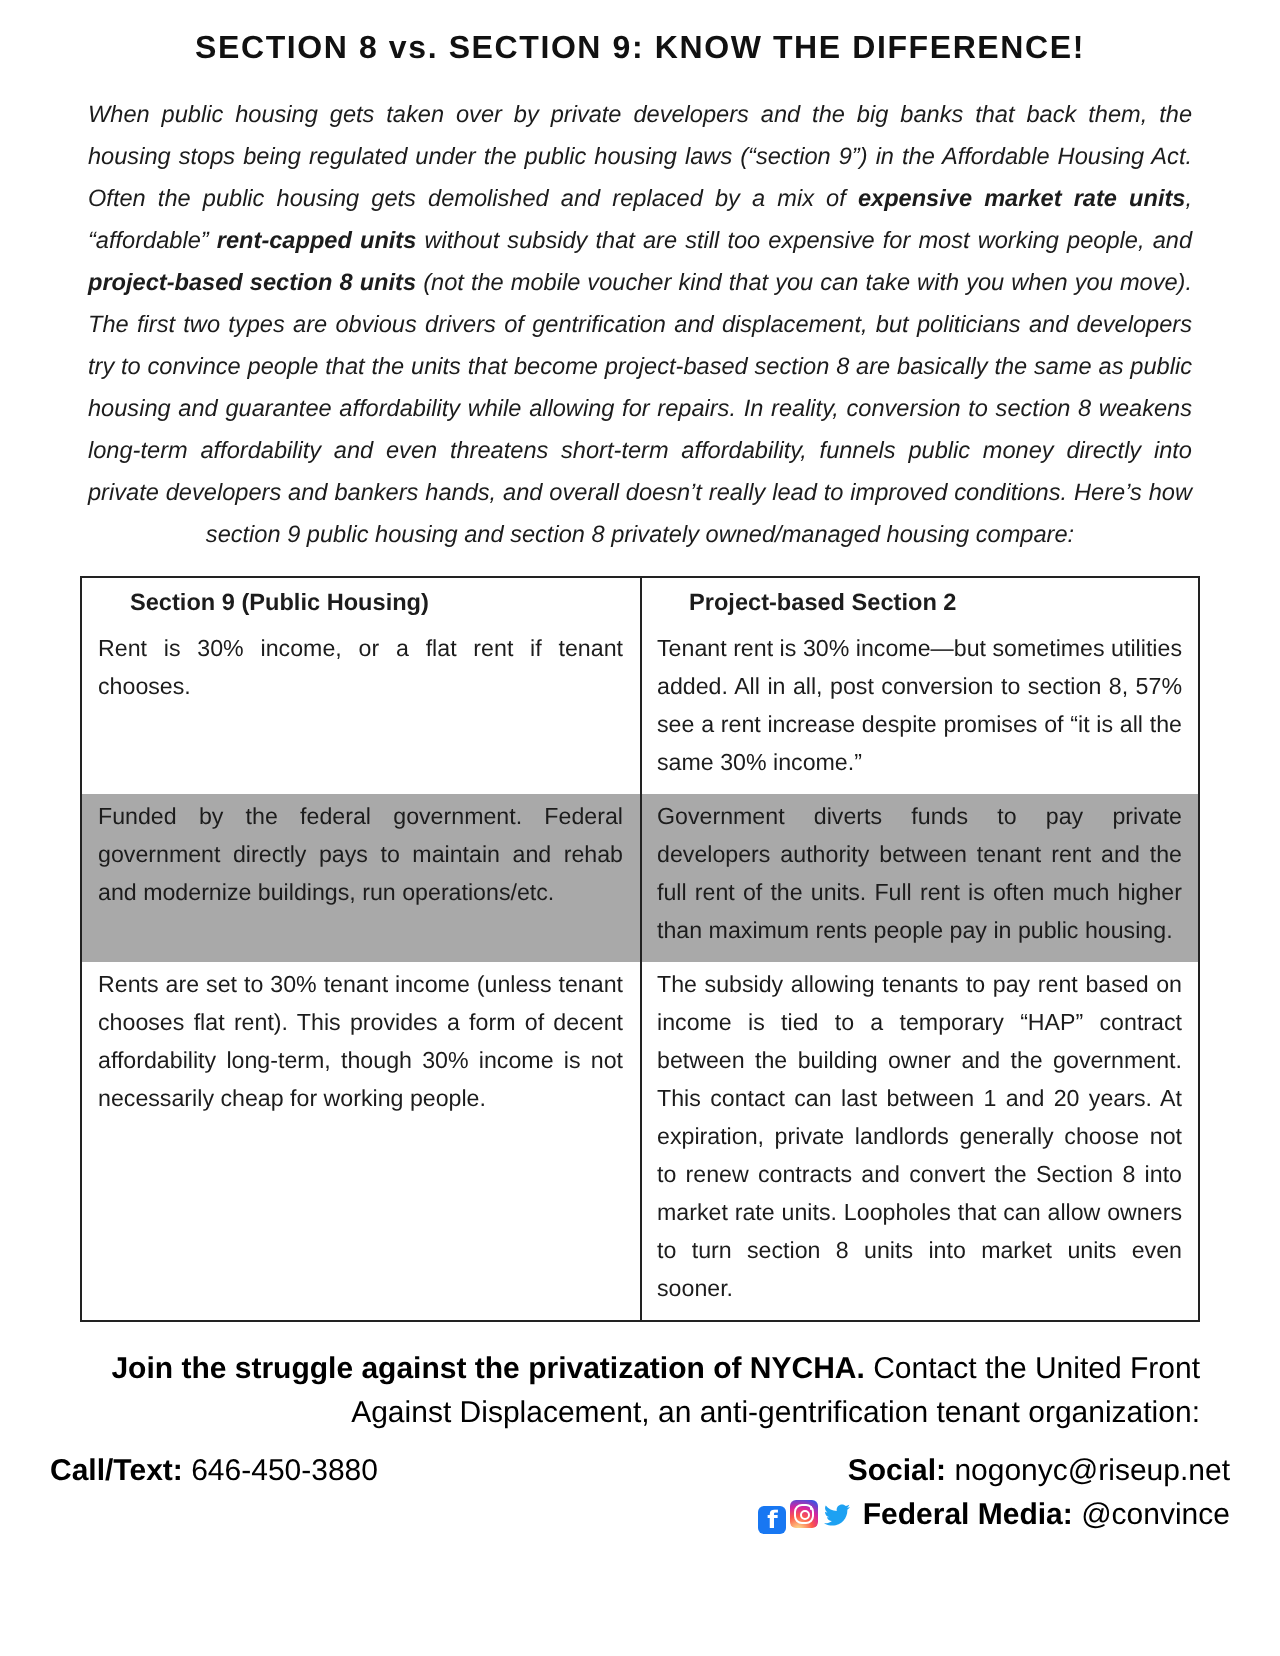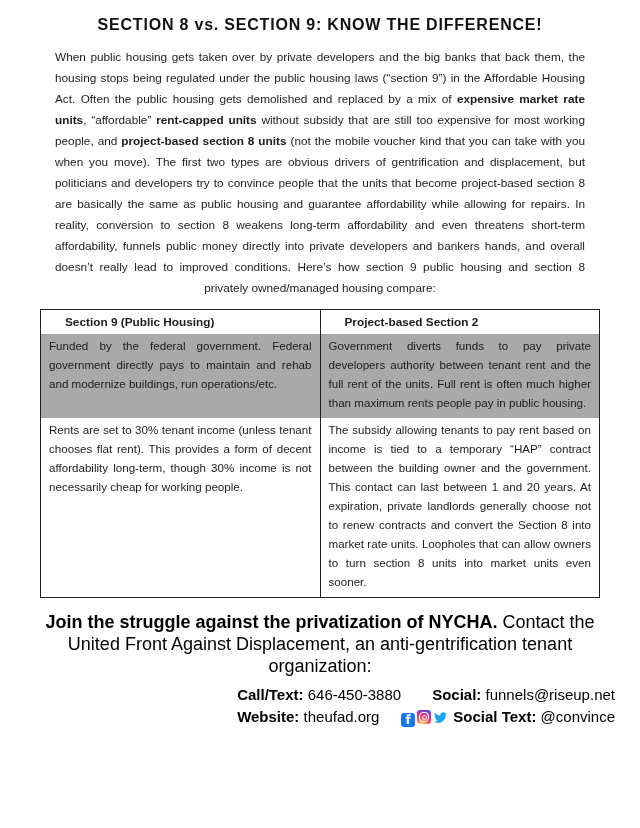--- a/index.html
+++ b/index.html
@@ -11,41 +11,42 @@
     color:#1c1c1c;
     overflow:hidden;
   }
   .title {
     font-size:16px; font-weight:700; letter-spacing:0.8px;
     text-align:center; margin:4px 0 0; color:#111;
   }
   .intro {
     font-size:11.8px; line-height:21px;
     text-align:justify; text-align-last:center;
-    margin:13px 15px 0;
+    margin:13px 4px 0;
+    font-style:italic;
   }
   .cmp {
     width:100%; border-collapse:collapse; margin-top:10px;
     border:1.5px solid var(--border); font-size:11.6px; line-height:19px;
     table-layout:fixed;
   }
   .cmp th {
     width:49%; text-align:left; vertical-align:top;
     padding:3px 24px 2px; font-size:11.8px; font-weight:700;
   }
   .cmp th + th, .cmp td + td { border-left:1.5px solid var(--border); }
   .cmp td { vertical-align:top; padding:2px 8px 6px; text-align:justify; }
   .cmp tr.shaded td { background:var(--shade); }
   .cta {
-    margin:13px auto 0; max-width:600px; text-align:center;
-    font-size:18px; line-height:22px; color:#000;
+    margin:13px auto 0; max-width:600px; text-align:right;
+    font-size:15px; line-height:22px; color:#000;
   }
   .cta b { font-weight:700; }
   .contact {
-    display:flex; justify-content:flex-end;
+    display:flex; justify-content:space-between;
     margin:7px -15px 0; font-size:15px; line-height:22px; color:#000;
   }
   .contact-right { text-align:right; }
   .contact b { font-weight:700; }
   .icon {
     display:inline-block; width:14px; height:14px; border-radius:3px;
     vertical-align:-2px; margin-right:2px;
   }
   .fb {
     background:var(--fb); color:#fff; font-weight:700; font-size:12px;
@@ -72,20 +73,24 @@
   <p class="intro"><span>When public housing gets taken over by private developers and the big banks that back them, the housing stops being regulated under the public housing laws (“section 9”) in the Affordable Housing Act. Often the public housing gets demolished and replaced by a mix of </span><b>expensive market rate units</b><span>, “affordable” </span><b>rent-capped units</b><span> without subsidy that are still too expensive for most working people, and </span><b>project-based section 8 units</b><span> (not the mobile voucher kind that you can take with you when you move). The first two types are obvious drivers of gentrification and displacement, but politicians and developers try to convince people that the units that become project-based section 8 are basically the same as public housing and guarantee affordability while allowing for repairs. In reality, conversion to section 8 weakens long-term affordability and even threatens short-term affordability, funnels public money directly into private developers and bankers hands, and overall doesn’t really lead to improved conditions. Here’s how section 9 public housing and section 8 privately owned/managed housing compare:</span></p>
 
   <table class="cmp">
     <thead>
       <tr>
         <th>Section 9 (Public Housing)</th>
         <th>Project-based Section 2</th>
       </tr>
     </thead>
     <tbody>
+        <tr>
+          <td>Rent is 30% income, or a flat rent if tenant chooses.</td>
+          <td>Tenant rent is 30% income—but sometimes utilities added. All in all, post conversion to section 8, 57% see a rent increase despite promises of “it is all the same 30% income.”</td>
+        </tr>
         <tr class="shaded">
           <td>Funded by the federal government. Federal government directly pays to maintain and rehab and modernize buildings, run operations/etc.</td>
           <td>Government diverts funds to pay private developers authority between tenant rent and the full rent of the units. Full rent is often much higher than maximum rents people pay in public housing.</td>
         </tr>
         <tr>
           <td>Rents are set to 30% tenant income (unless tenant chooses flat rent). This provides a form of decent affordability long-term, though 30% income is not necessarily cheap for working people.</td>
           <td>The subsidy allowing tenants to pay rent based on income is tied to a temporary “HAP” contract between the building owner and the government. This contact can last between 1 and 20 years. At expiration, private landlords generally choose not to renew contracts and convert the Section 8 into market rate units. Loopholes that can allow owners to turn section 8 units into market units even sooner.</td>
         </tr>
       </tbody>
   </table>
@@ -94,33 +99,29 @@
     <b>Join the struggle against the privatization of NYCHA.</b>
     <span>Contact the United Front Against Displacement, an anti-gentrification tenant organization:</span>
   </p>
 
   <div class="contact">
     <div class="contact-left">
       <div>
         <b>Call/Text:</b>
         <span>646-450-3880</span>
       </div>
-      <div>
-        <b>Website:</b>
-        <span>theufad.org</span>
-      </div>
     </div>
     <div class="contact-right">
       <div>
         <b>Social:</b>
-        <span>funnels@riseup.net</span>
+        <span>nogonyc@riseup.net</span>
       </div>
       <div>
         <span class="icon fb">f</span><span class="icon ig"><span class="frame"></span><span class="lens"></span><span class="dot"></span></span><span class="icon tw"><svg viewBox="0 0 24 24">
               <path d="M23.954 4.569c-.885.389-1.83.654-2.825.775 1.014-.611 1.794-1.574 2.163-2.723-.951.555-2.005.959-3.127 1.184-.896-.959-2.173-1.559-3.591-1.559-2.717 0-4.92 2.203-4.92 4.917 0 .39.045.765.127 1.124-4.09-.205-7.715-2.169-10.141-5.138-.427.722-.666 1.561-.666 2.475 0 1.71.87 3.213 2.188 4.096-.807-.026-1.566-.248-2.228-.616v.061c0 2.385 1.693 4.374 3.946 4.827-.413.111-.849.171-1.296.171-.314 0-.615-.03-.916-.086.631 1.953 2.445 3.377 4.604 3.417-1.68 1.319-3.809 2.105-6.102 2.105-.39 0-.779-.023-1.17-.067 2.189 1.394 4.768 2.209 7.557 2.209 9.054 0 13.999-7.496 13.999-13.986 0-.209 0-.42-.015-.63.961-.689 1.8-1.56 2.46-2.548z"></path>
             </svg></span>
-        <b>Social Text:</b>
+        <b>Federal Media:</b>
         <span>@convince</span>
       </div>
     </div>
   </div>
 
 </div>
 
 </body></html>

